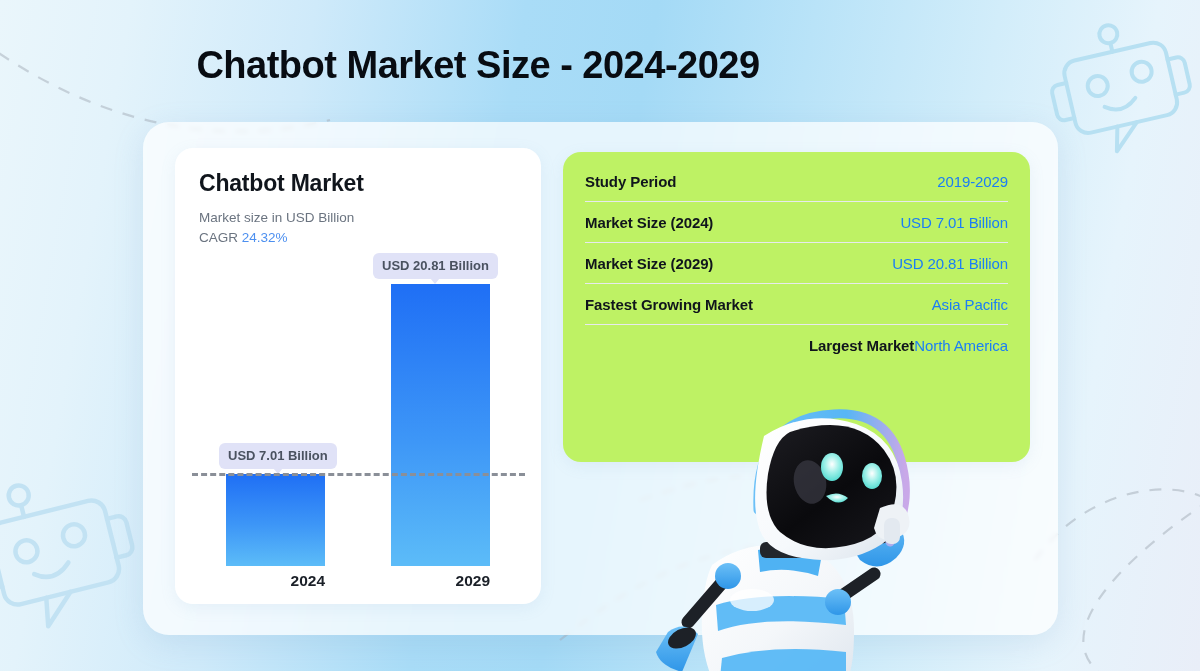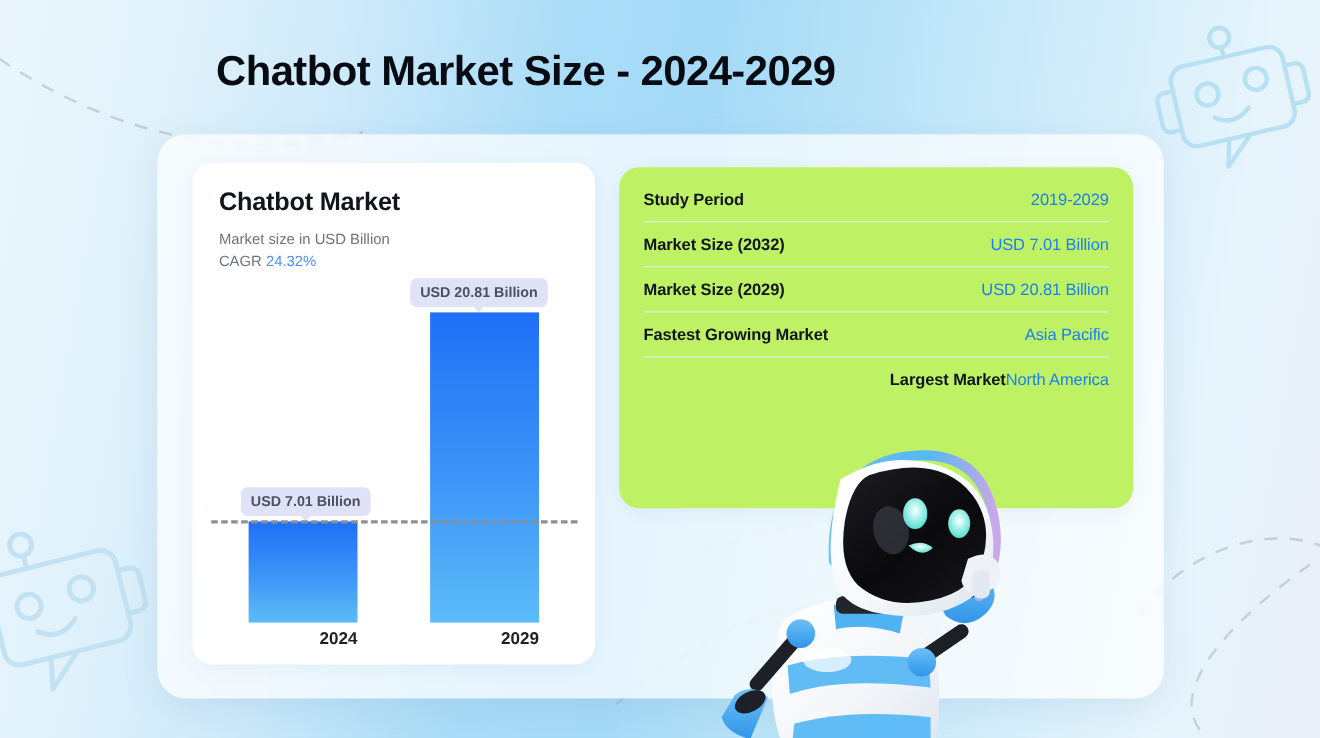--- a/index.html
+++ b/index.html
@@ -225,21 +225,21 @@
     <div class="xlabel xlabel-2029">2029</div>
   </div>
 </div>
 
 <div class="table-card">
   <div class="trow">
     <span class="tlabel">Study Period</span>
     <span class="tvalue">2019-2029</span>
   </div>
   <div class="trow">
-    <span class="tlabel">Market Size (2032)</span>
+    <span class="tlabel">Market Size (2024)</span>
     <span class="tvalue">USD 7.01 Billion</span>
   </div>
   <div class="trow">
     <span class="tlabel">Market Size (2029)</span>
     <span class="tvalue">USD 20.81 Billion</span>
   </div>
   <div class="trow">
     <span class="tlabel">Fastest Growing Market</span>
     <span class="tvalue">Asia Pacific</span>
   </div>

